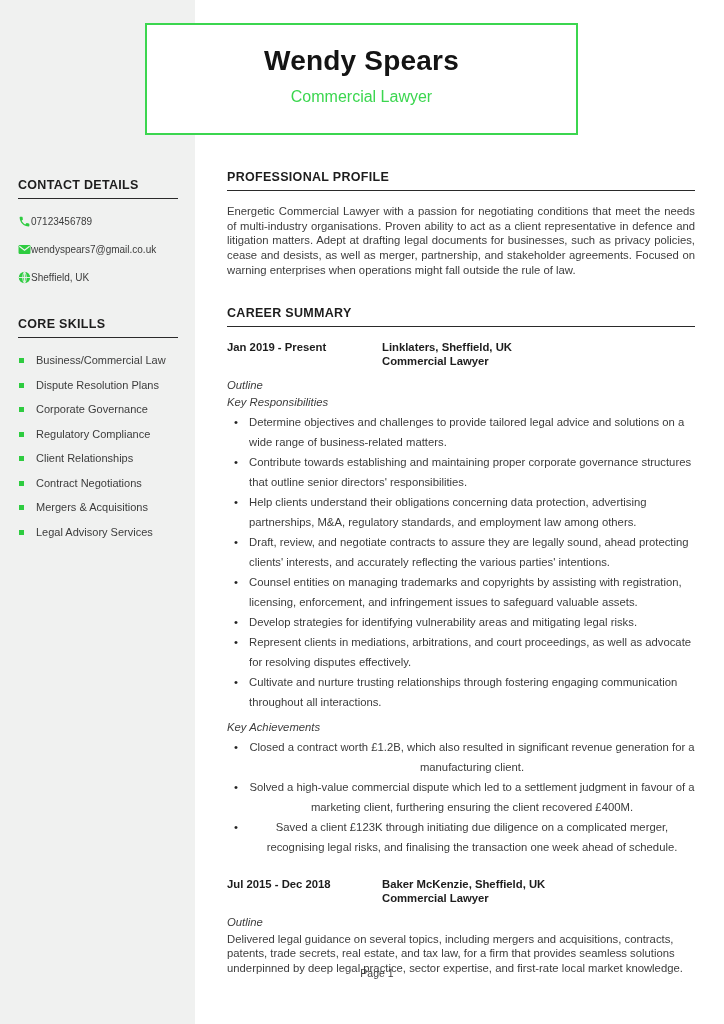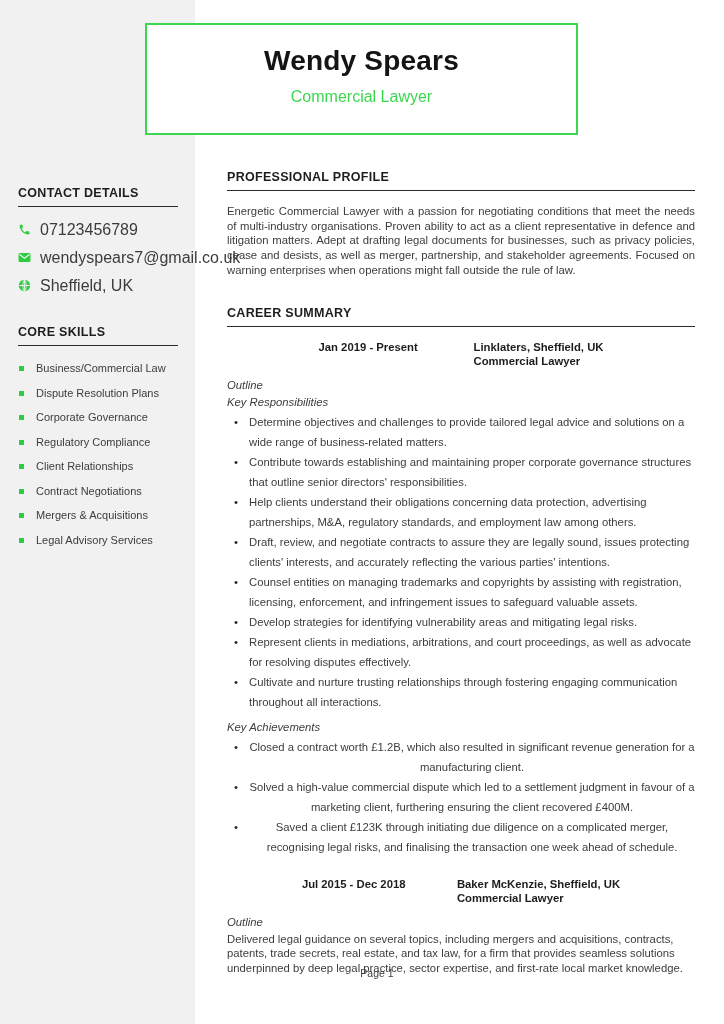--- a/index.html
+++ b/index.html
@@ -22,36 +22,36 @@
     position:absolute;left:145px;top:23px;width:433px;height:112px;
     background:#ffffff;border:2px solid var(--accent-green);box-sizing:border-box;
     text-align:center;z-index:2;
   }
   .name{margin-top:20px;font-size:28px;font-weight:bold;color:#141414;letter-spacing:.2px;line-height:1.15;}
   .job-title{margin-top:11px;font-size:16px;color:var(--accent-green);}
   
   .sidebar{position:absolute;left:18px;top:170px;width:160px;z-index:2;}
   .side-h{
     font-size:12.5px;font-weight:bold;color:var(--heading);letter-spacing:.3px;
-    border-bottom:1.5px solid var(--rule);padding-bottom:5px;margin:16px 0 16px 0;line-height:15px;
+    border-bottom:1.5px solid var(--rule);padding-bottom:5px;margin:8px 0 16px 0;line-height:15px;
   }
-  .contact-row{display:flex;align-items:flex-start;gap:9px;font-size:16px;margin-bottom:15px;line-height:13px;}
+  .contact-row{display:flex;align-items:flex-start;font-size:10px;margin-bottom:15px;line-height:13px;}
   .contact-row .ico{color:var(--icon-green);display:inline-flex;flex-shrink:0;}
   .skills-block{margin-top:33px;}
   .skill{position:relative;padding-left:18px;font-size:11px;line-height:13.5px;margin-bottom:11px;}
   .skill::before{content:"";position:absolute;left:1px;top:4px;width:5px;height:5px;background:var(--icon-green);}
   
   .main{position:absolute;left:227px;top:170px;width:468px;z-index:2;}
   .main-h{
     font-size:12.5px;font-weight:bold;color:var(--heading);letter-spacing:.3px;
     border-bottom:1.5px solid var(--rule);padding-bottom:5px;margin:0 0 13px 0;line-height:15px;
   }
   .body-txt{font-size:11.3px;line-height:14.7px;margin:0;}
   .profile-p{text-align:justify;margin-bottom:28px;}
-  .job-head{display:flex;font-size:11.3px;font-weight:bold;color:var(--heading);line-height:14.5px;margin-bottom:9px;justify-content:center;}
+  .job-head{display:flex;font-size:11.3px;font-weight:bold;color:var(--heading);line-height:14.5px;margin-bottom:9px;}
   .job-dates{width:155px;flex-shrink:0;}
   .ital{font-style:italic;font-size:11.3px;line-height:14px;margin:0 0 3px 0;}
   .outline-p{margin-bottom:15px;}
   .blist{margin:0 0 8px 0;padding:0;list-style:none;font-size:11.3px;line-height:20px;}
   .blist li{position:relative;padding-left:22px;}
   .blist li::before{content:"\2022";position:absolute;left:7px;top:0;color:#222;}
   .blist.ach{margin-bottom:20px;text-align:center;}
   .footer{position:absolute;left:15px;top:967px;width:724px;text-align:center;font-size:10.5px;color:var(--text);z-index:2;}
 </style>
 </head>
@@ -126,21 +126,21 @@
         <div>Commercial Lawyer</div>
       </div>
     </div>
     <p class="ital">Outline</p>
 
     <p class="ital">Key Responsibilities</p>
     <ul class="blist">
         <li>Determine objectives and challenges to provide tailored legal advice and solutions on a wide range of business-related matters.</li>
         <li>Contribute towards establishing and maintaining proper corporate governance structures that outline senior directors' responsibilities.</li>
         <li>Help clients understand their obligations concerning data protection, advertising partnerships, M&amp;A, regulatory standards, and employment law among others.</li>
-        <li>Draft, review, and negotiate contracts to assure they are legally sound, issues protecting clients' interests, and accurately reflecting the various parties' intentions.</li>
+        <li>Draft, review, and negotiate contracts to assure they are legally sound, ahead protecting clients' interests, and accurately reflecting the various parties' intentions.</li>
         <li>Counsel entities on managing trademarks and copyrights by assisting with registration, licensing, enforcement, and infringement issues to safeguard valuable assets.</li>
         <li>Develop strategies for identifying vulnerability areas and mitigating legal risks.</li>
         <li>Represent clients in mediations, arbitrations, and court proceedings, as well as advocate for resolving disputes effectively.</li>
         <li>Cultivate and nurture trusting relationships through fostering engaging communication throughout all interactions.</li>
       </ul>
 
     <p class="ital">Key Achievements</p>
     <ul class="blist ach">
         <li>Closed a contract worth £1.2B, which also resulted in significant revenue generation for a manufacturing client.</li>
         <li>Solved a high-value commercial dispute which led to a settlement judgment in favour of a marketing client, furthering ensuring the client recovered £400M.</li>

